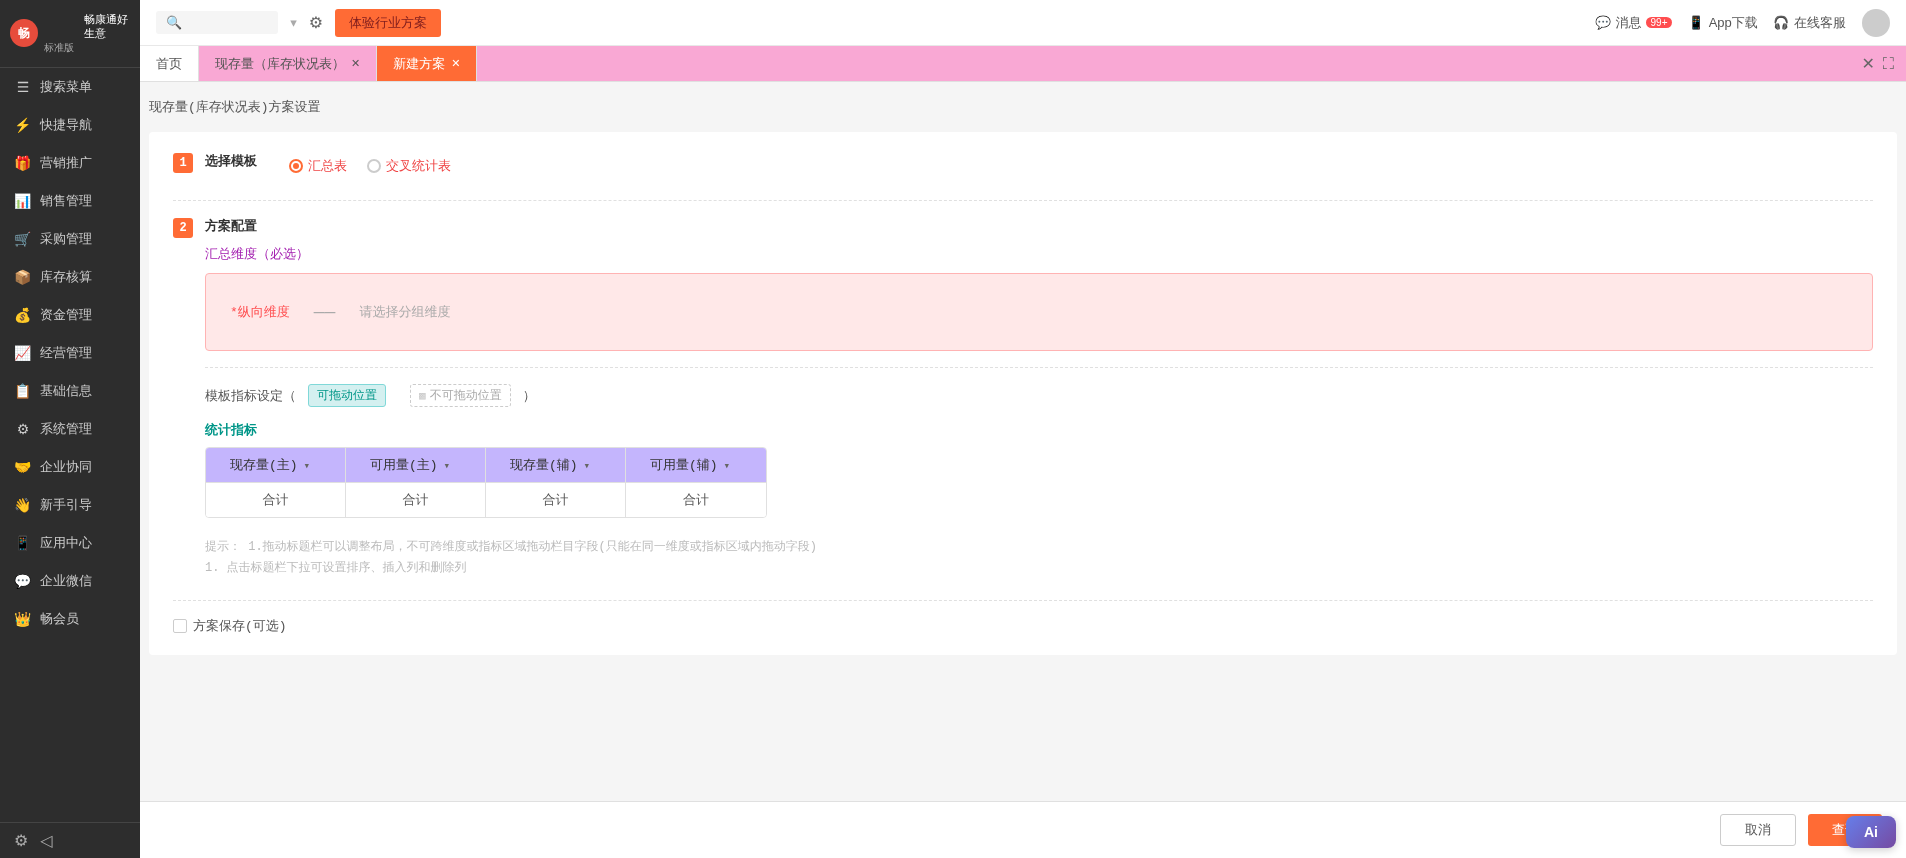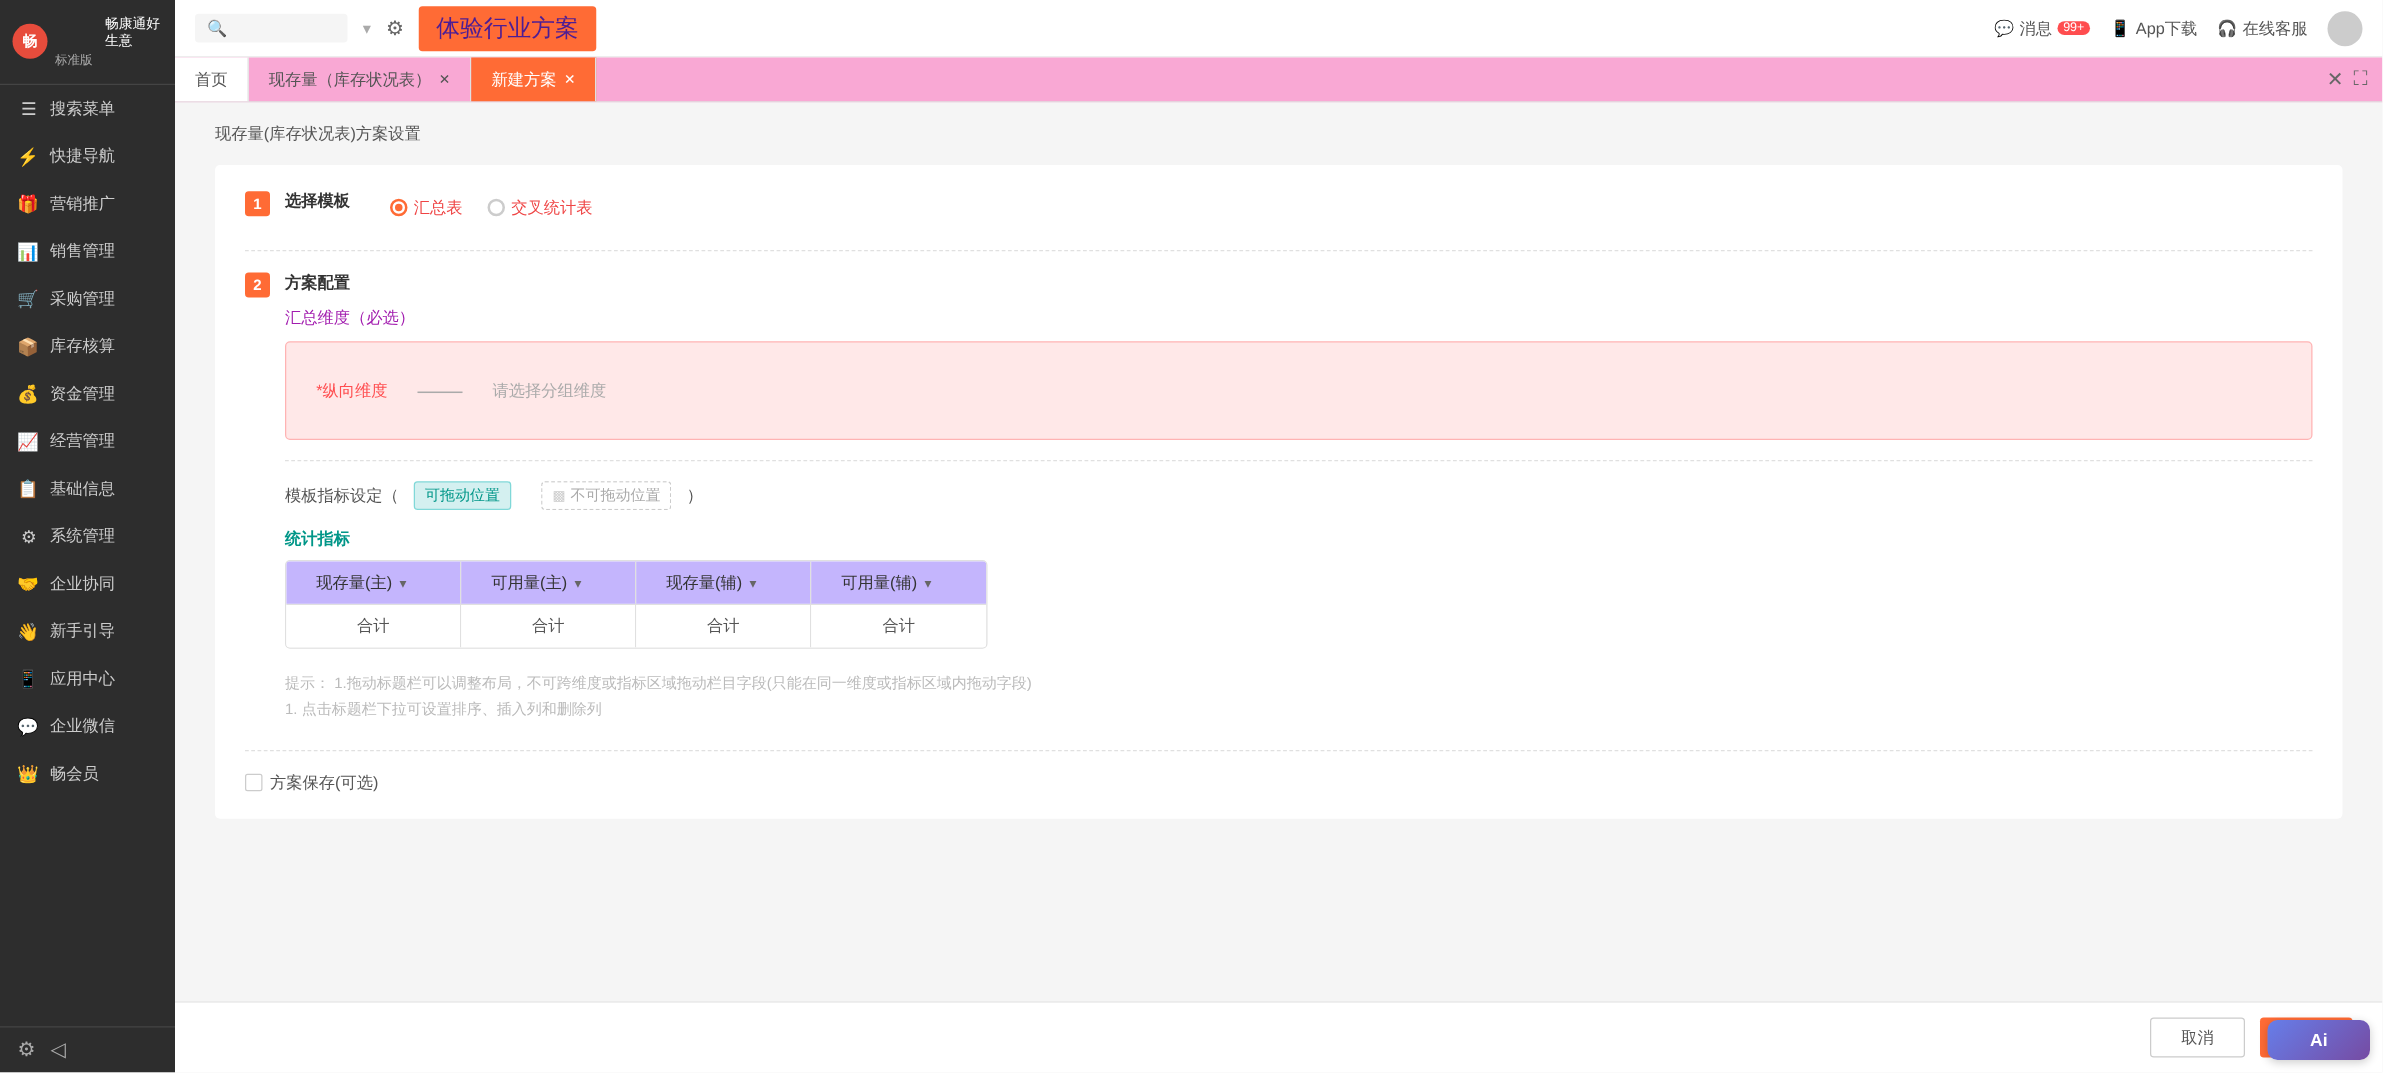--- a/index.html
+++ b/index.html
@@ -116,25 +116,25 @@
       color: #666;
       width: 80px;
     }
     .topbar-gear {
       cursor: pointer;
       color: #666;
       font-size: 16px;
     }
     .topbar-btn {
       background: #ff6b35;
-      color: #4c1d95;
+      color: #7f1d1d;
       border: none;
       border-radius: 3px;
       padding: 5px 14px;
-      font-size: 19px;
+      font-size: 13px;
       cursor: pointer;
     }
     .topbar-right {
       margin-left: auto;
       display: flex;
       align-items: center;
       gap: 16px;
       color: #555;
       font-size: 13px;
     }
@@ -195,23 +195,24 @@
       display: flex;
       align-items: center;
       gap: 8px;
       padding-right: 12px;
     }
 
     
     .content {
       flex: 1;
       overflow-y: auto;
-      padding: 16px 32px;
+      padding: 16px 9px;
       background: #f5f5f5;
       position: relative;
+      font-family: Liberation Mono, monospace;
     }
     .page-title {
       font-size: 13px;
       color: #555;
       margin-bottom: 16px;
     }
 
     
     .card {
       background: #fff;
@@ -448,21 +449,21 @@
     }
 
     
     .ai-float {
       position: fixed;
       bottom: 10px;
       right: 10px;
       background: linear-gradient(135deg, #667eea 0%, #764ba2 100%);
       color: white;
       border-radius: 8px;
-      padding: 8px 34px;
+      padding: 8px 18px;
       font-size: 14px;
       font-weight: bold;
       cursor: pointer;
       box-shadow: 0 2px 8px rgba(0,0,0,0.2);
       z-index: 999;
     }
 
     
     .sidebar-scroll::-webkit-scrollbar { width: 4px; }
     .sidebar-scroll::-webkit-scrollbar-thumb { background: #555; border-radius: 2px; }

